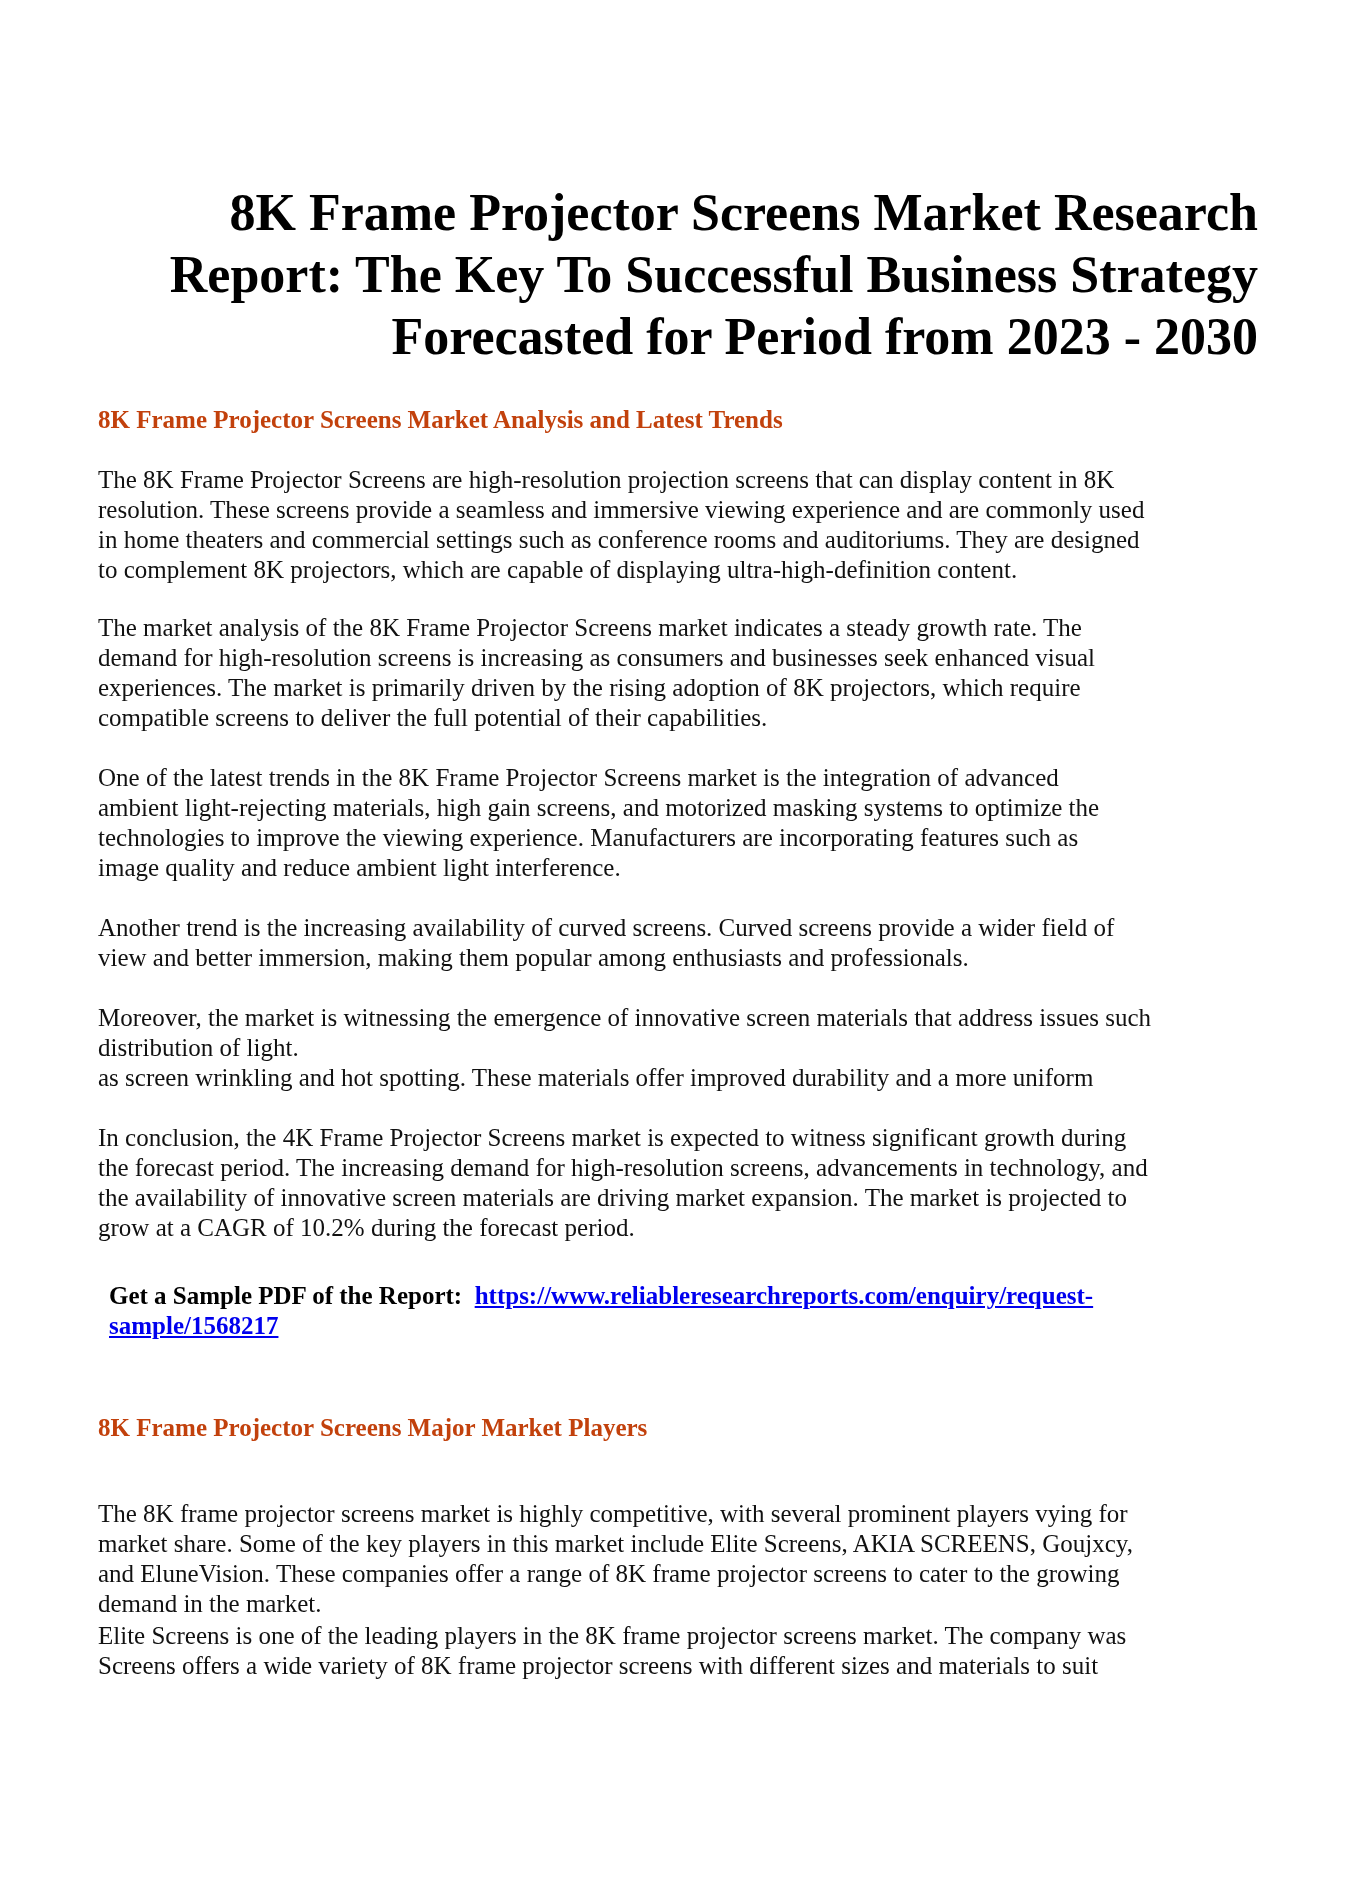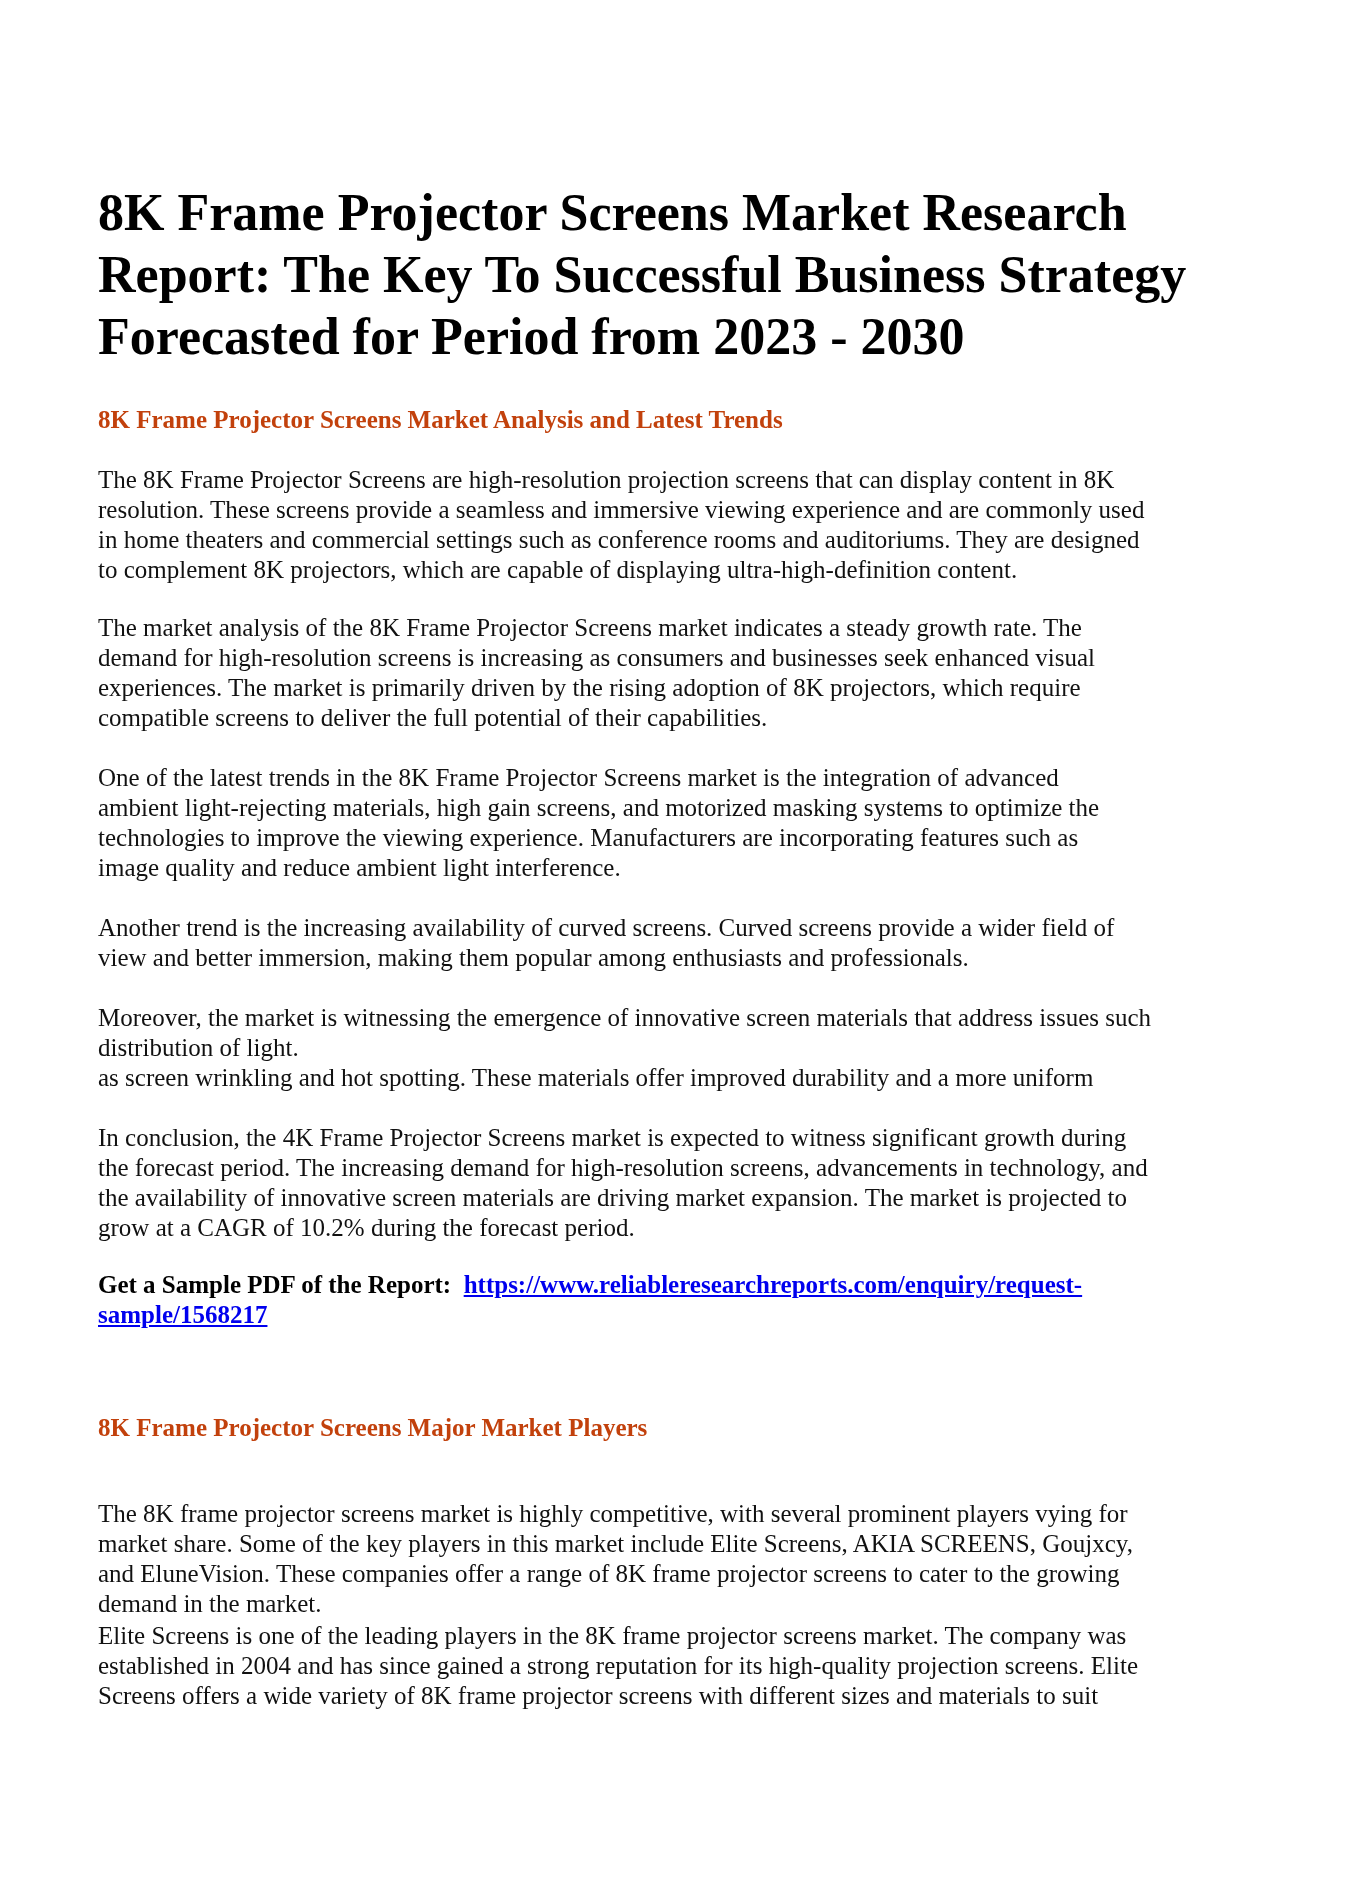--- a/index.html
+++ b/index.html
@@ -25,21 +25,21 @@
       position: absolute;
       top: 182px;
       left: 0;
       width: 1160px;
       margin: 0;
       font-size: 52px;
       line-height: 62px;
       font-weight: bold;
       color: #000000;
     }
-    .doc-title span { display: block; white-space: nowrap; }
+    .doc-title span { display: block; white-space: nowrap; text-align: right; }
     .section-heading {
       position: absolute;
       left: 0;
       margin: 0;
       font-size: 25px;
       line-height: 30px;
       font-weight: bold;
       color: #c2410c;
       white-space: nowrap;
     }
@@ -50,21 +50,21 @@
       font-size: 25px;
       line-height: 30px;
       color: #111111;
     }
     .para span.line { display: block; white-space: nowrap; }
     .sample-block {
       position: absolute;
       left: 0;
       font-size: 25px;
       line-height: 30px;
-      margin: 0;
+      margin: 11px;
     }
     .sample-block .label {
       font-weight: bold;
       color: #000000;
     }
     .sample-block a {
       color: #0000ee;
       font-weight: bold;
       text-decoration: underline;
     }
@@ -135,17 +135,16 @@
 
   <div class="para" style="top:1499px;">
     <span class="line">The 8K frame projector screens market is highly competitive, with several prominent players vying for</span>
     <span class="line">market share. Some of the key players in this market include Elite Screens, AKIA SCREENS, Goujxcy,</span>
     <span class="line">and EluneVision. These companies offer a range of 8K frame projector screens to cater to the growing</span>
     <span class="line">demand in the market.</span>
   </div>
 
   <div class="para" style="top:1621px;">
     <span class="line">Elite Screens is one of the leading players in the 8K frame projector screens market. The company was</span>
-    <span class="line">established in 2004 and has since gained a strong reputation for its high-quality projection screens. Elite</span>
     <span class="line">Screens offers a wide variety of 8K frame projector screens with different sizes and materials to suit</span>
   </div>
 
 </div>
 
 </body></html>

